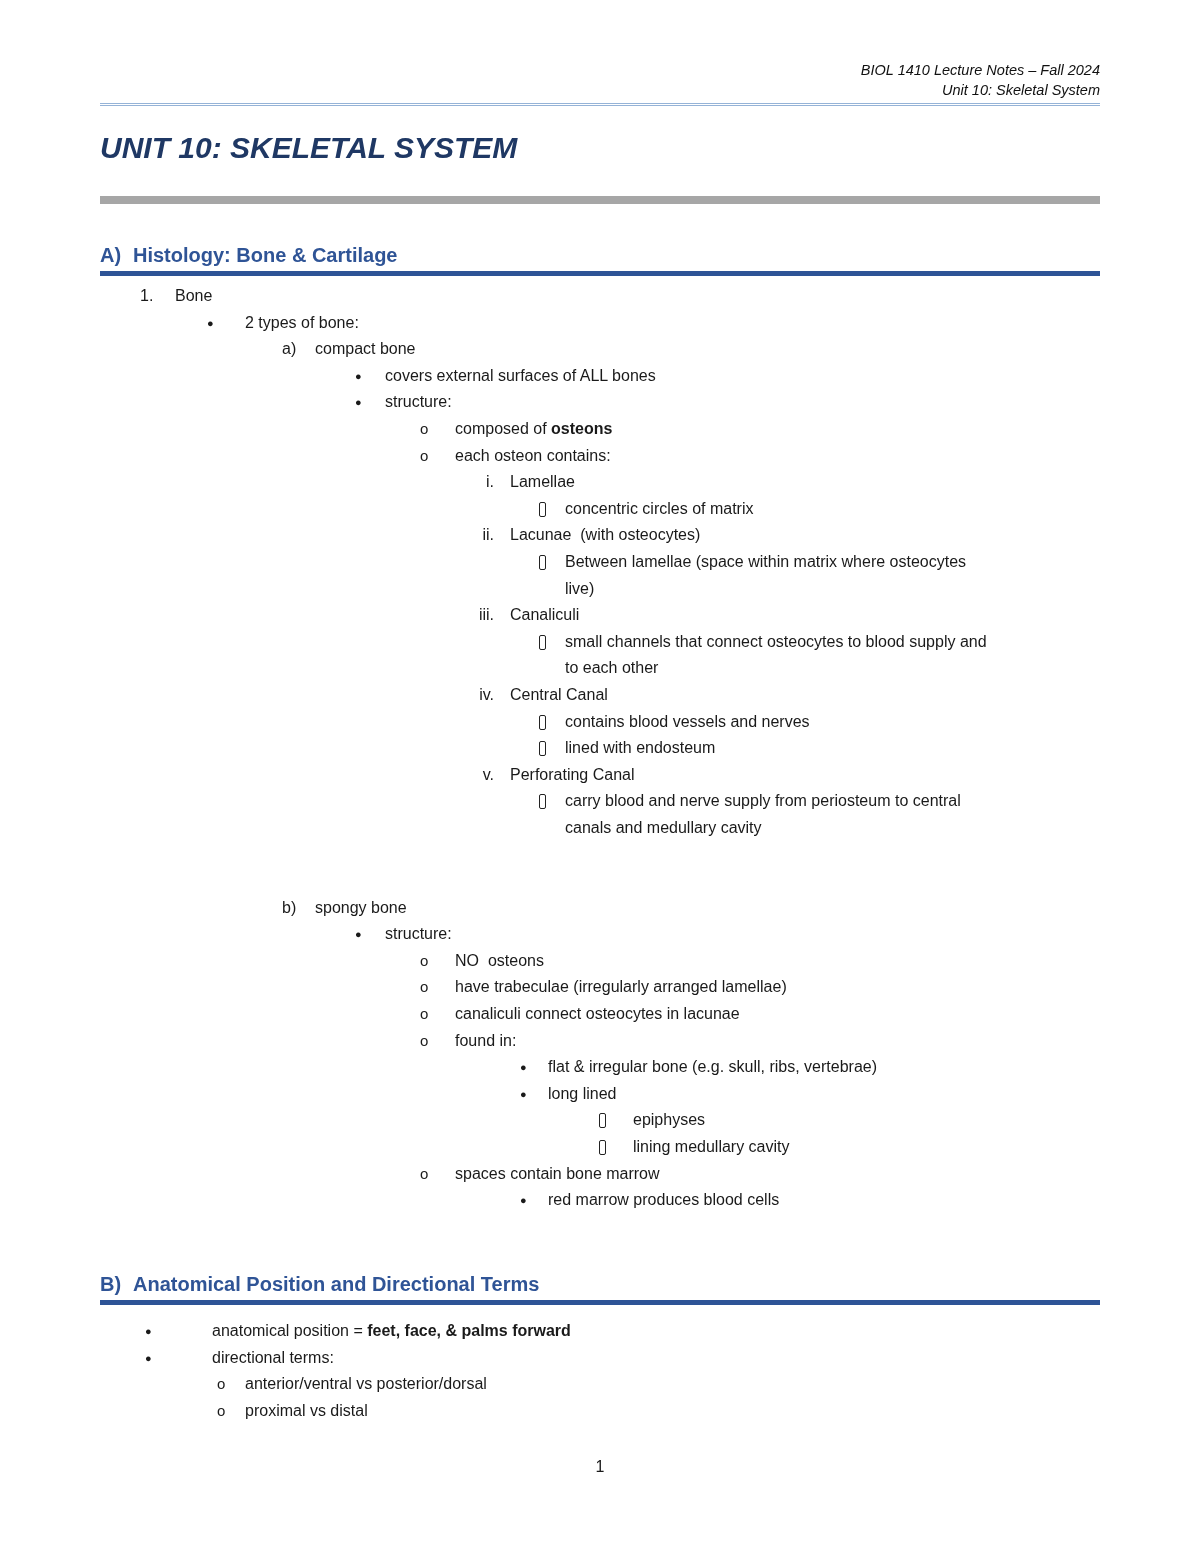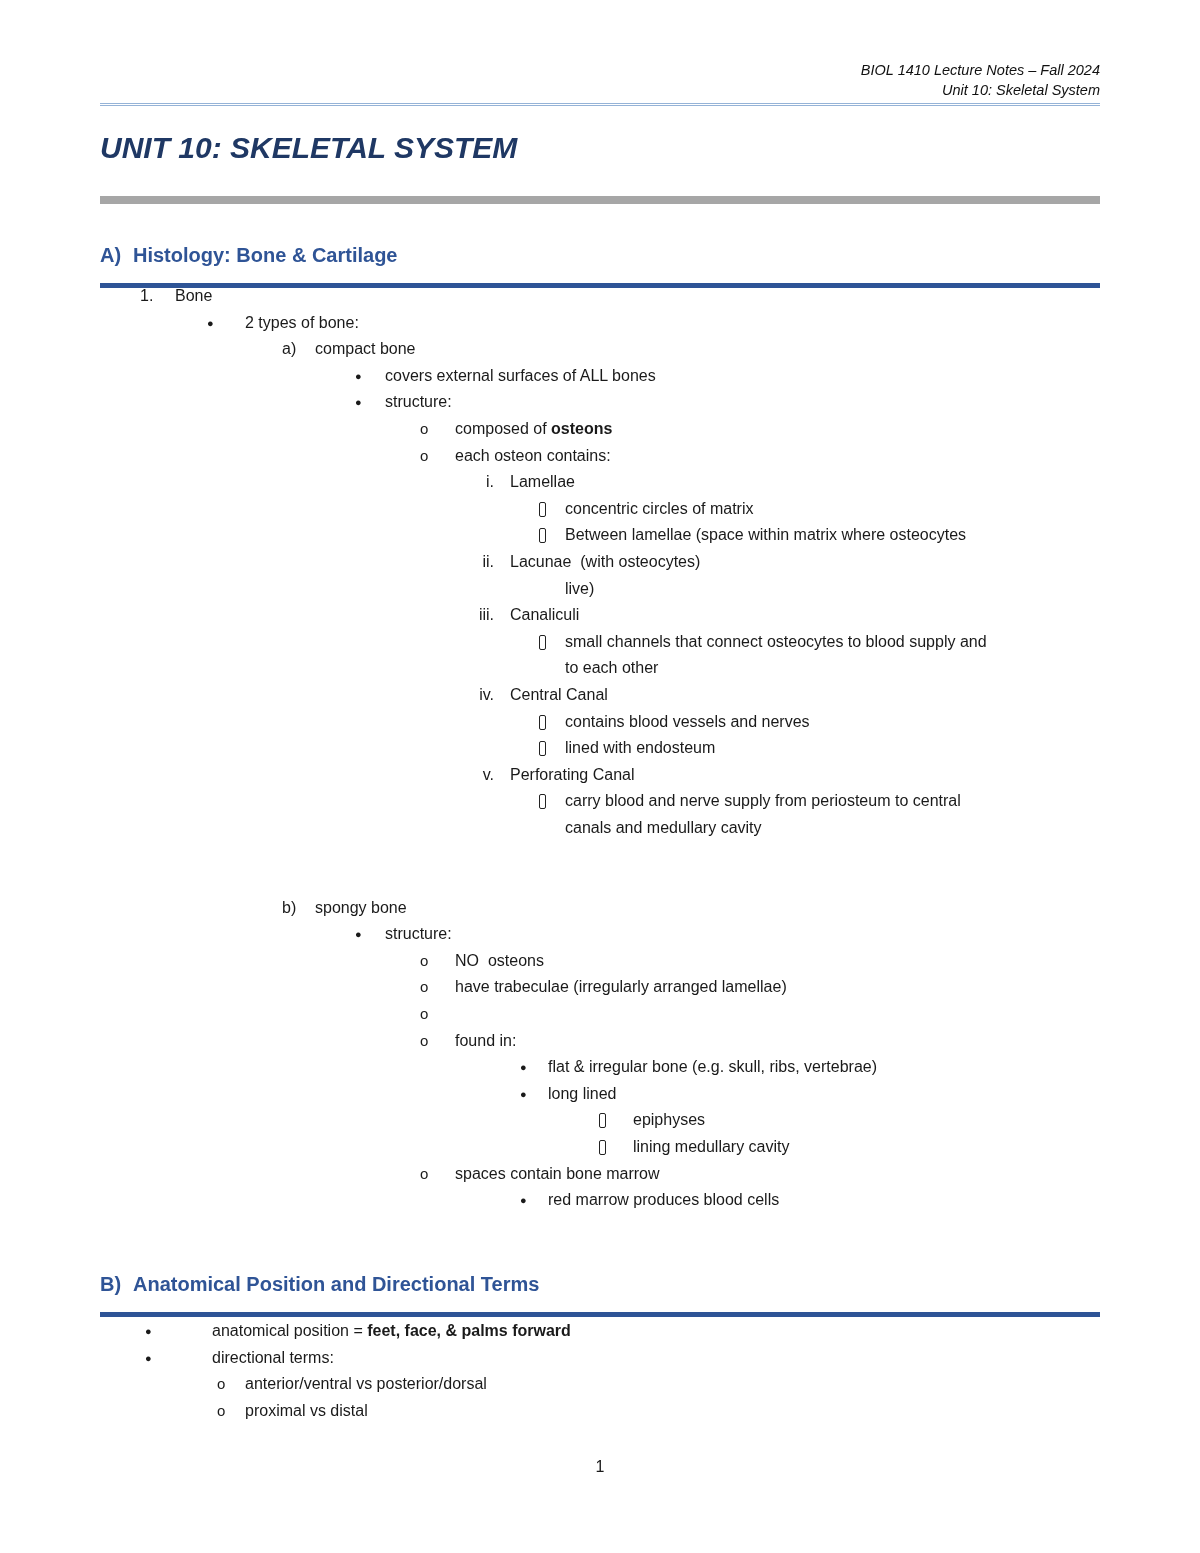--- a/index.html
+++ b/index.html
@@ -17,21 +17,21 @@
   
   .doc-title {
     position:absolute; left:100px; top:131px;
     font-size:30px; font-weight:bold; font-style:italic; color:#1F3864;
   }
   .graybar { position:absolute; left:100px; right:100px; top:196px; height:8px; background:#A6A6A6; }
   
   .section-heading {
     position:absolute; left:100px; right:100px;
     font-size:20px; font-weight:bold; color:#2F5496; line-height:24px;
-    padding-bottom:16px; border-bottom:5px solid #2E5496;
+    padding-bottom:4px; border-bottom:5px solid #2E5496;
   }
   #secA { top:243px; }
   #secB { top:1272px; }
   .section-heading .hm { display:inline-block; width:33px; }
   
   .list { position:absolute; left:0; right:0; }
   #listA { top:283px; }
   #listB { top:1318px; }
   .row { position:relative; height:26.6px; }
   .row .m, .row .t { position:absolute; top:0; line-height:26.6px; white-space:pre; font-size:16px; }
@@ -102,27 +102,27 @@
         <span class="t">each osteon contains:</span>
       </div>
     <div class="row l6">
         <span class="m">i.</span>
         <span class="t">Lamellae</span>
       </div>
     <div class="row l7">
         <span class="box-bullet"></span>
         <span class="t">concentric circles of matrix</span>
       </div>
-    <div class="row l7">
-        <span class="box-bullet"></span>
-        <span class="t">Between lamellae (space within matrix where osteocytes</span>
-      </div>
     <div class="row l6">
         <span class="m">ii.</span>
         <span class="t">Lacunae  (with osteocytes)</span>
+      </div>
+    <div class="row l7">
+        <span class="box-bullet"></span>
+        <span class="t">Between lamellae (space within matrix where osteocytes</span>
       </div>
     <div class="row l7">
         <span class="t">live)</span>
       </div>
     <div class="row l6">
         <span class="m">iii.</span>
         <span class="t">Canaliculi</span>
       </div>
     <div class="row l7">
         <span class="box-bullet"></span>
@@ -166,20 +166,21 @@
     <div class="row l5">
         <span class="m oo">o</span>
         <span class="t">NO  osteons</span>
       </div>
     <div class="row l5">
         <span class="m oo">o</span>
         <span class="t">have trabeculae (irregularly arranged lamellae)</span>
       </div>
     <div class="row l5">
         <span class="m oo">o</span>
+        <span class="t">canaliculi connect osteocytes in lacunae</span>
       </div>
     <div class="row l5">
         <span class="m oo">o</span>
         <span class="t">found in:</span>
       </div>
     <div class="row l8">
         <span class="m disc">●</span>
         <span class="t">flat &amp; irregular bone (e.g. skull, ribs, vertebrae)</span>
       </div>
     <div class="row l8">

